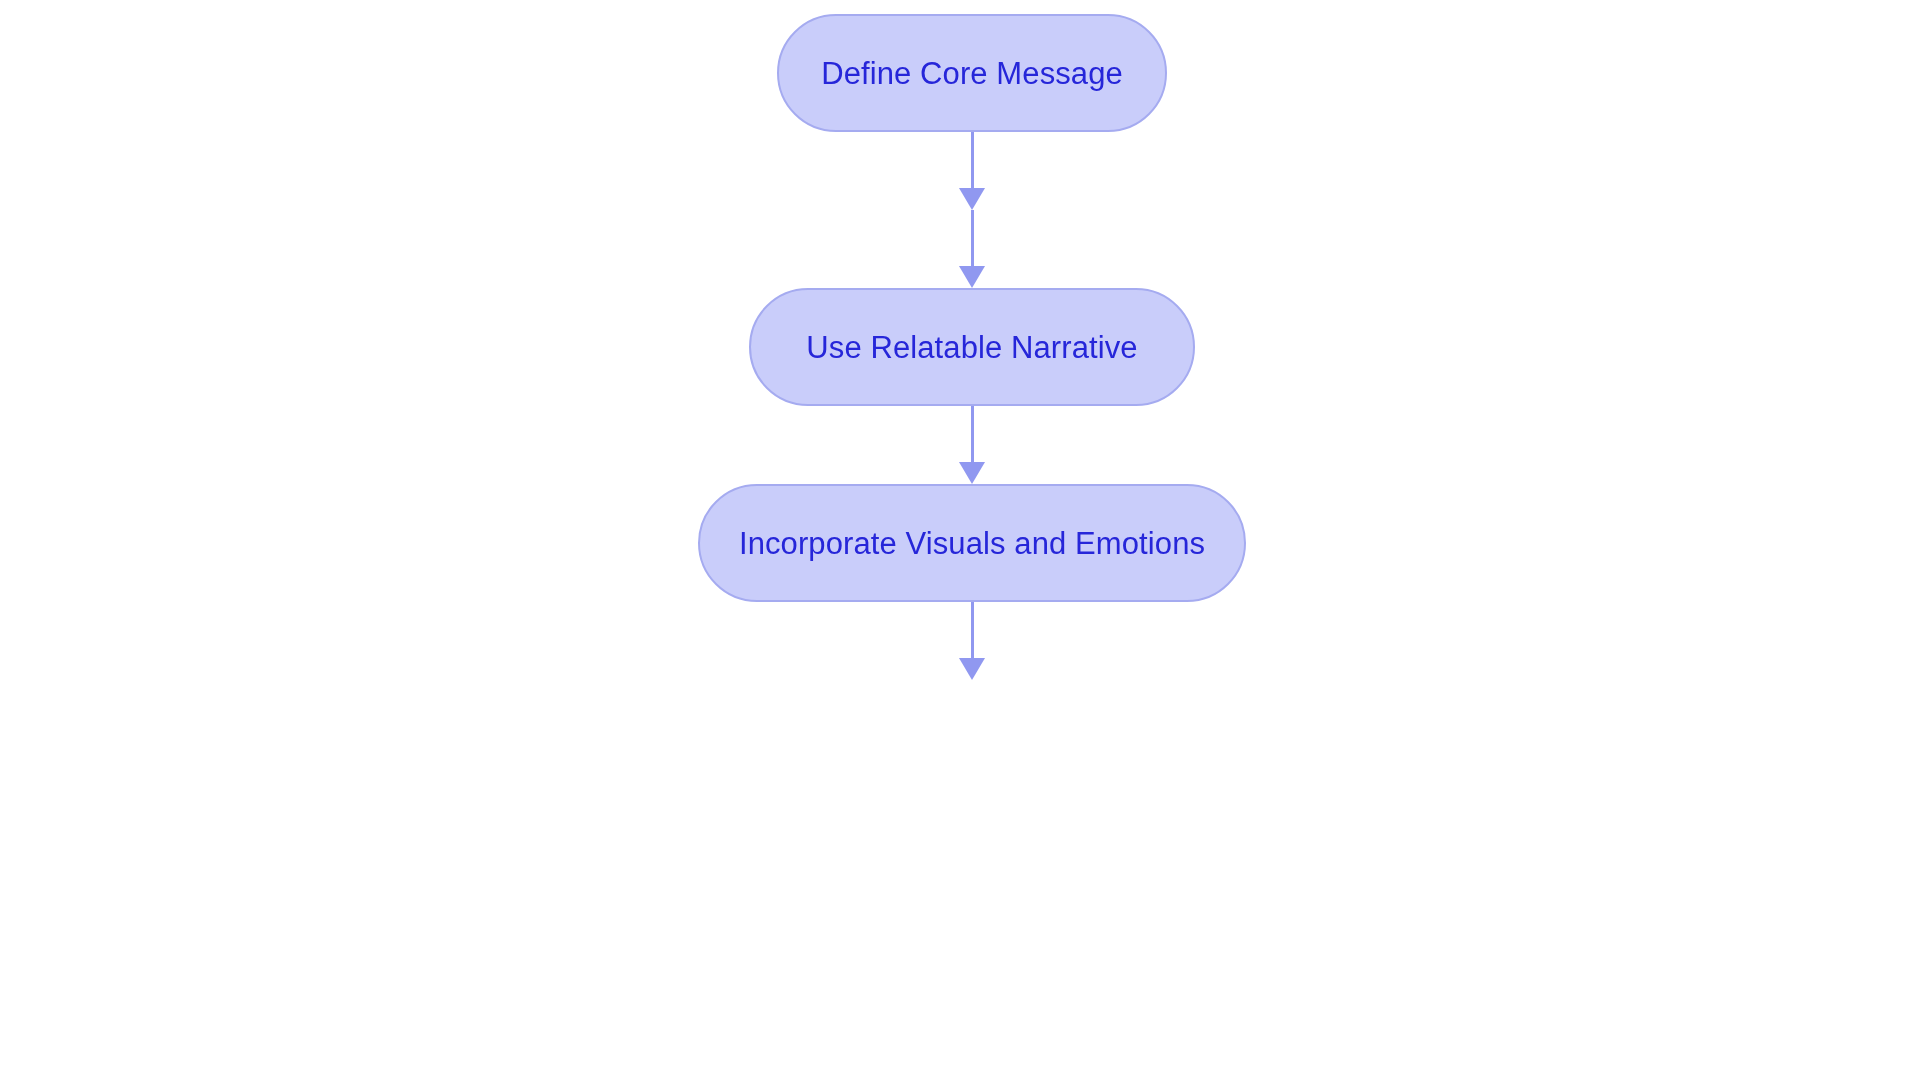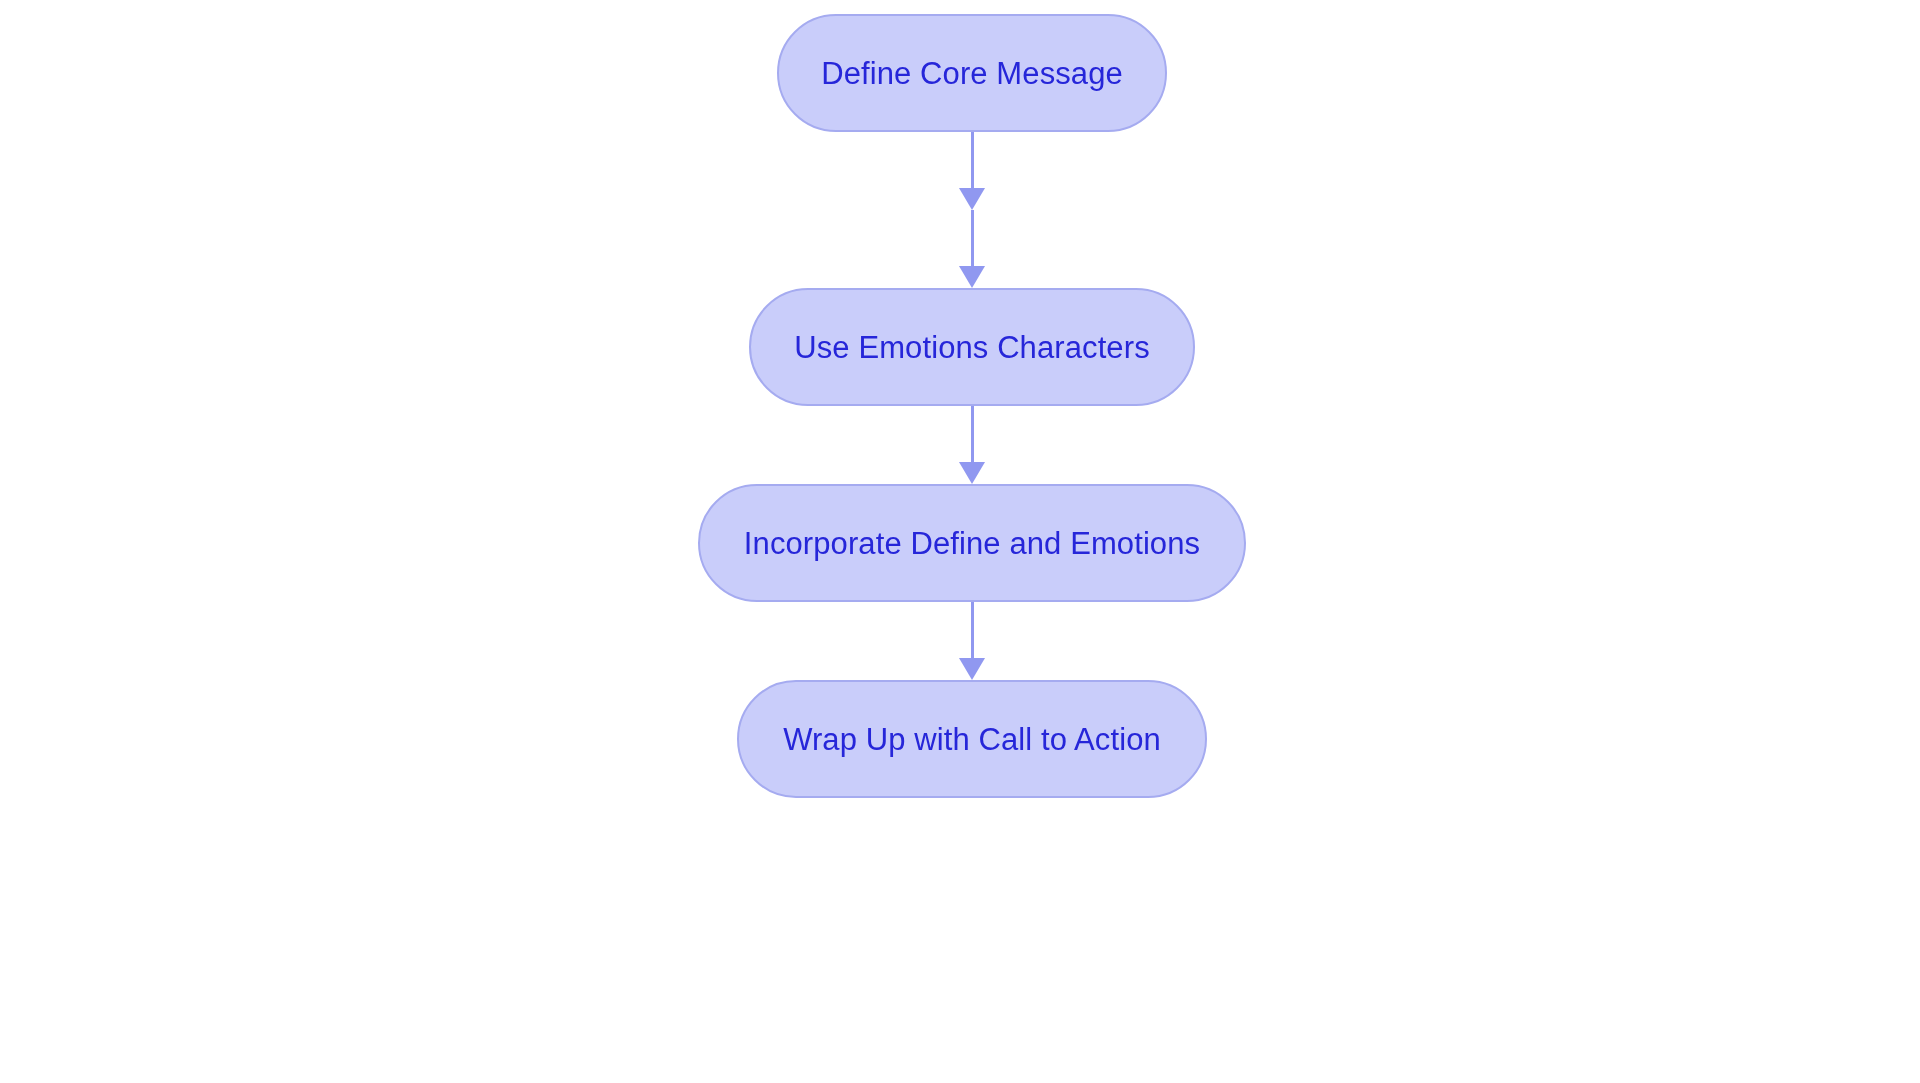--- a/index.html
+++ b/index.html
@@ -106,35 +106,32 @@
       <div class="connector-arrowhead"></div>
     </div>
 
 
     <div class="connector">
       <div class="connector-line"></div>
       <div class="connector-arrowhead"></div>
     </div>
 
     <div class="node node-w3">
-      <span class="node-label">Use Emotions Characters</span>
+      <span class="node-label">Use Relatable Narrative</span>
     </div>
 
     <div class="connector">
       <div class="connector-line"></div>
       <div class="connector-arrowhead"></div>
     </div>
 
     <div class="node node-w4">
-      <span class="node-label">Incorporate Define and Emotions</span>
+      <span class="node-label">Incorporate Visuals and Emotions</span>
     </div>
 
     <div class="connector">
       <div class="connector-line"></div>
       <div class="connector-arrowhead"></div>
     </div>
 
-    <div class="node node-w5">
-      <span class="node-label">Wrap Up with Call to Action</span>
-    </div>
 
   </div>
 </div>
 
 </body></html>

